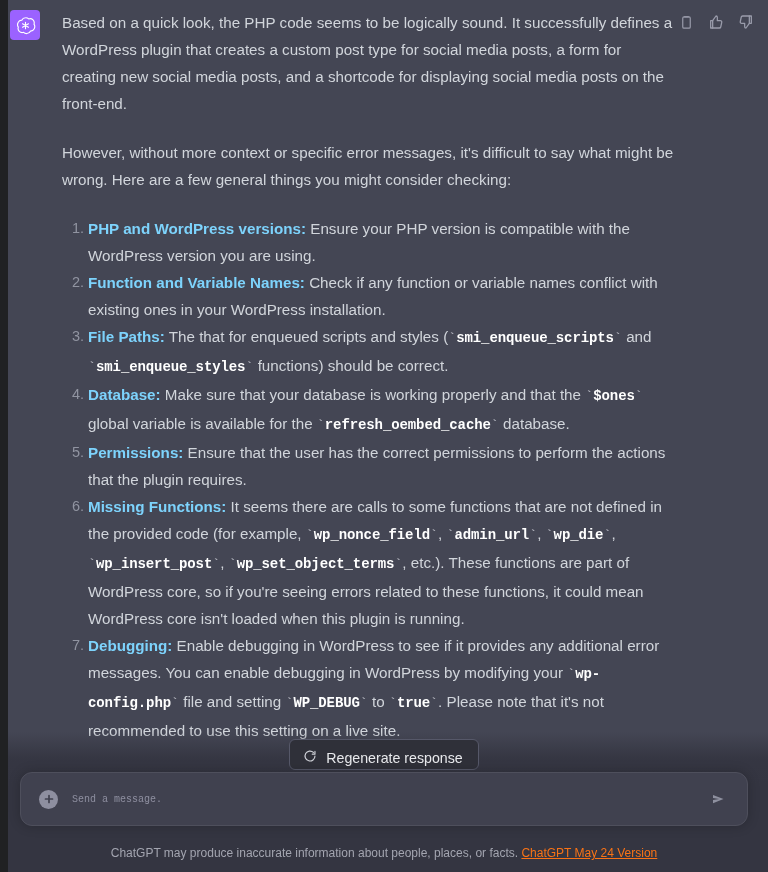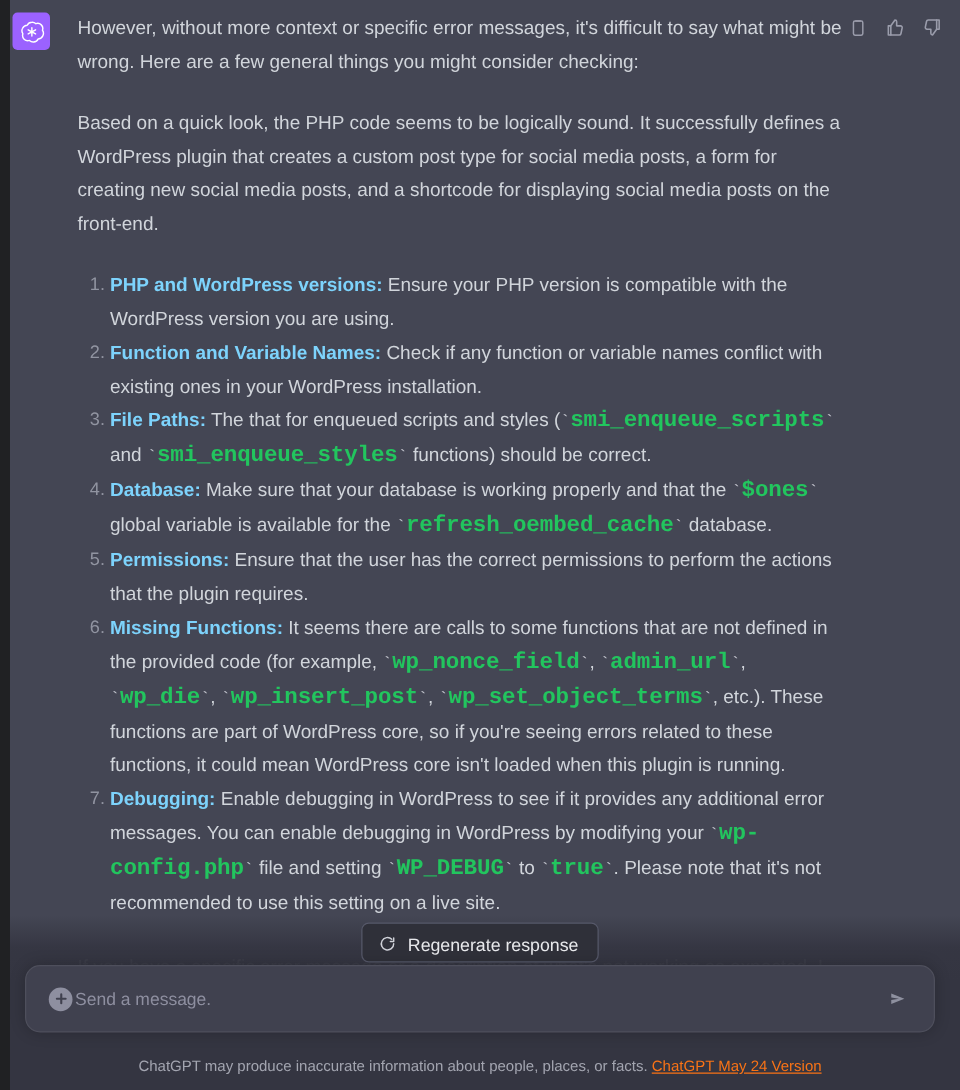--- a/index.html
+++ b/index.html
@@ -95,22 +95,22 @@
     text-align: right;
     color: #9194a1;
     font-size: 14.5px;
   }
   .lead {
     font-weight: bold;
     color: #7dd3fc;
   }
   code {
     font-family: "Liberation Mono", "DejaVu Sans Mono", monospace;
-    font-size: 18px;
-    color: #22c55e;
+    font-size: 14px;
+    color: #ffffff;
     font-weight: bold;
     letter-spacing: -0.1px;
   }
   .tick {
     font-family: "Liberation Mono", "DejaVu Sans Mono", monospace;
     font-size: 13.3px;
     color: #c8cad2;
   }
 
   
@@ -190,23 +190,23 @@
     justify-content: center;
     flex: 0 0 auto;
     cursor: pointer;
   }
   #message-input {
     flex: 1 1 auto;
     background: transparent;
     border: none;
     outline: none;
     color: #ececf1;
-    font-family: Liberation Sans, sans-serif;
-    font-size: 14px;
-    margin-left: 0;
+    font-family: Liberation Mono, monospace;
+    font-size: 10px;
+    margin-left: 12px;
   }
   #message-input::placeholder { color: #8e8fa0; }
 
   #send-button {
     width: 24px;
     height: 24px;
     display: flex;
     align-items: center;
     justify-content: center;
     flex: 0 0 auto;
@@ -240,23 +240,23 @@
       <span>
         <svg width="21" height="21" viewBox="0 0 24 24" fill="none" stroke="#ffffff" stroke-width="1.3">
           <path d="M12 3.2c-1.9 0-3.5 1.1-4.3 2.7-1.8.1-3.4 1.2-4.2 2.8-.9 1.7-.7 3.6.3 5.1-.6 1.7-.2 3.6 1.1 4.9 1.3 1.3 3.2 1.7 4.9 1.1 1 1 2.4 1.5 3.8 1.4 1.9-.1 3.5-1.2 4.2-2.8 1.8-.1 3.4-1.2 4.2-2.8.9-1.7.7-3.6-.3-5.1.6-1.7.2-3.6-1.1-4.9-1.3-1.3-3.2-1.7-4.9-1.1-1-.9-2.3-1.4-3.7-1.3z" stroke-linejoin="round"></path>
           <path d="M12 8.3v7.4M8.6 10.1l6.8 3.8M15.4 10.1l-6.8 3.8" stroke-linecap="round"></path>
         </svg>
       </span>
     </div>
 
     <div id="msg-body">
 
+      <p>Based on a quick look, the PHP code seems to be logically sound. It successfully defines a WordPress plugin that creates a custom post type for social media posts, a form for creating new social media posts, and a shortcode for displaying social media posts on the front-end.</p>
+
       <p>However, without more context or specific error messages, it's difficult to say what might be wrong. Here are a few general things you might consider checking:</p>
-
-      <p>Based on a quick look, the PHP code seems to be logically sound. It successfully defines a WordPress plugin that creates a custom post type for social media posts, a form for creating new social media posts, and a shortcode for displaying social media posts on the front-end.</p>
 
       <ol class="steps">
 
         <li>
           <span class="lead">PHP and WordPress versions:</span><span> Ensure your PHP version is compatible with the WordPress version you are using.</span>
         </li>
 
         <li>
           <span class="lead">Function and Variable Names:</span><span> Check if any function or variable names conflict with existing ones in your WordPress installation.</span>
         </li>

